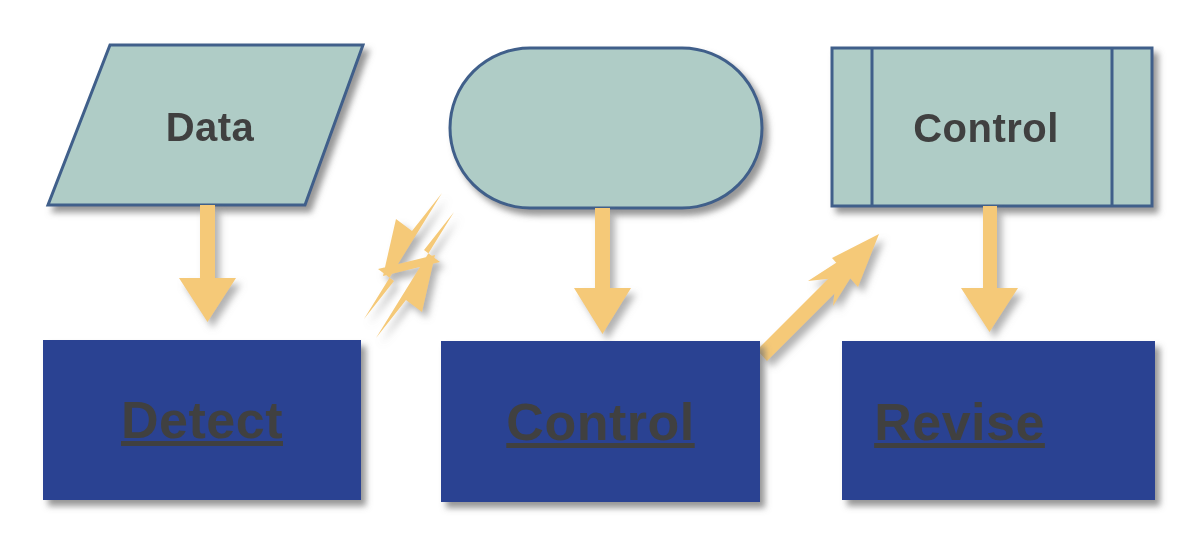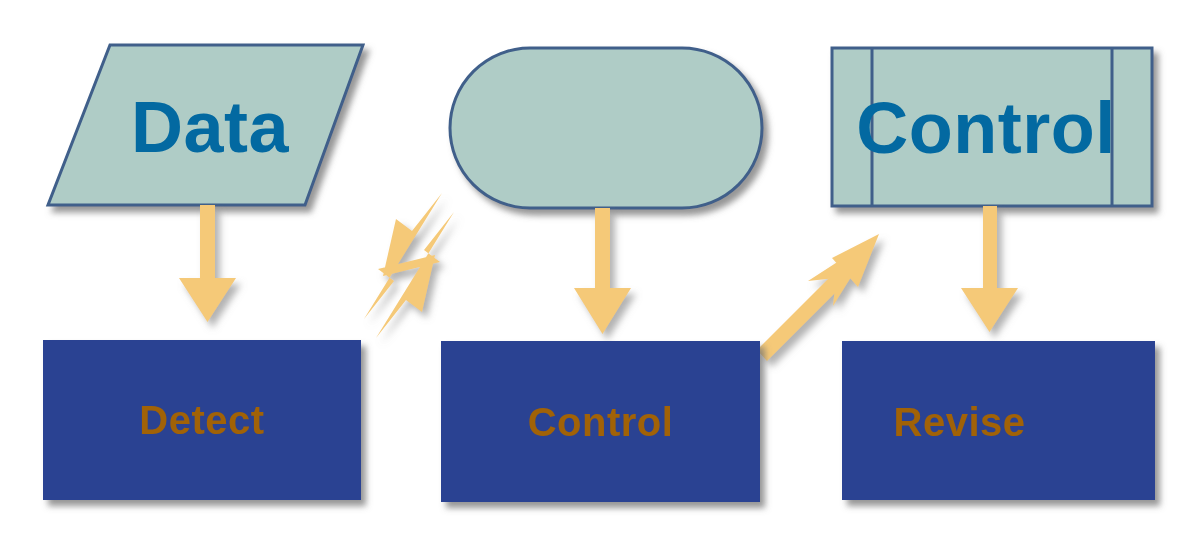--- a/index.html
+++ b/index.html
@@ -30,26 +30,27 @@
     position: absolute;
     display: flex;
     align-items: center;
     justify-content: center;
     font-weight: bold;
     letter-spacing: 0.5px;
     white-space: nowrap;
     pointer-events: none;
   }
   .label-source {
-    color: #0369a1;
-    font-size: 72px;
+    color: #404040;
+    font-size: 40px;
   }
   .label-action {
-    color: #a16207;
-    font-size: 40px;
+    color: #404040;
+    font-size: 52px;
+    text-decoration: underline;
   }
   
   #label-data    { left: 120px; top: 92px;  width: 180px; height: 70px; }
   #label-goal    { left: 466px; top: 93px;  width: 280px; height: 70px; }
   #label-control { left: 872px; top: 93px;  width: 228px; height: 70px; }
   #label-detect  { left: 43px;  top: 385px; width: 318px; height: 70px; }
   #label-decide  { left: 441px; top: 387px; width: 319px; height: 70px; }
   #label-revise  { left: 803px; top: 387px; width: 313px; height: 70px; }
 </style>
 </head>

